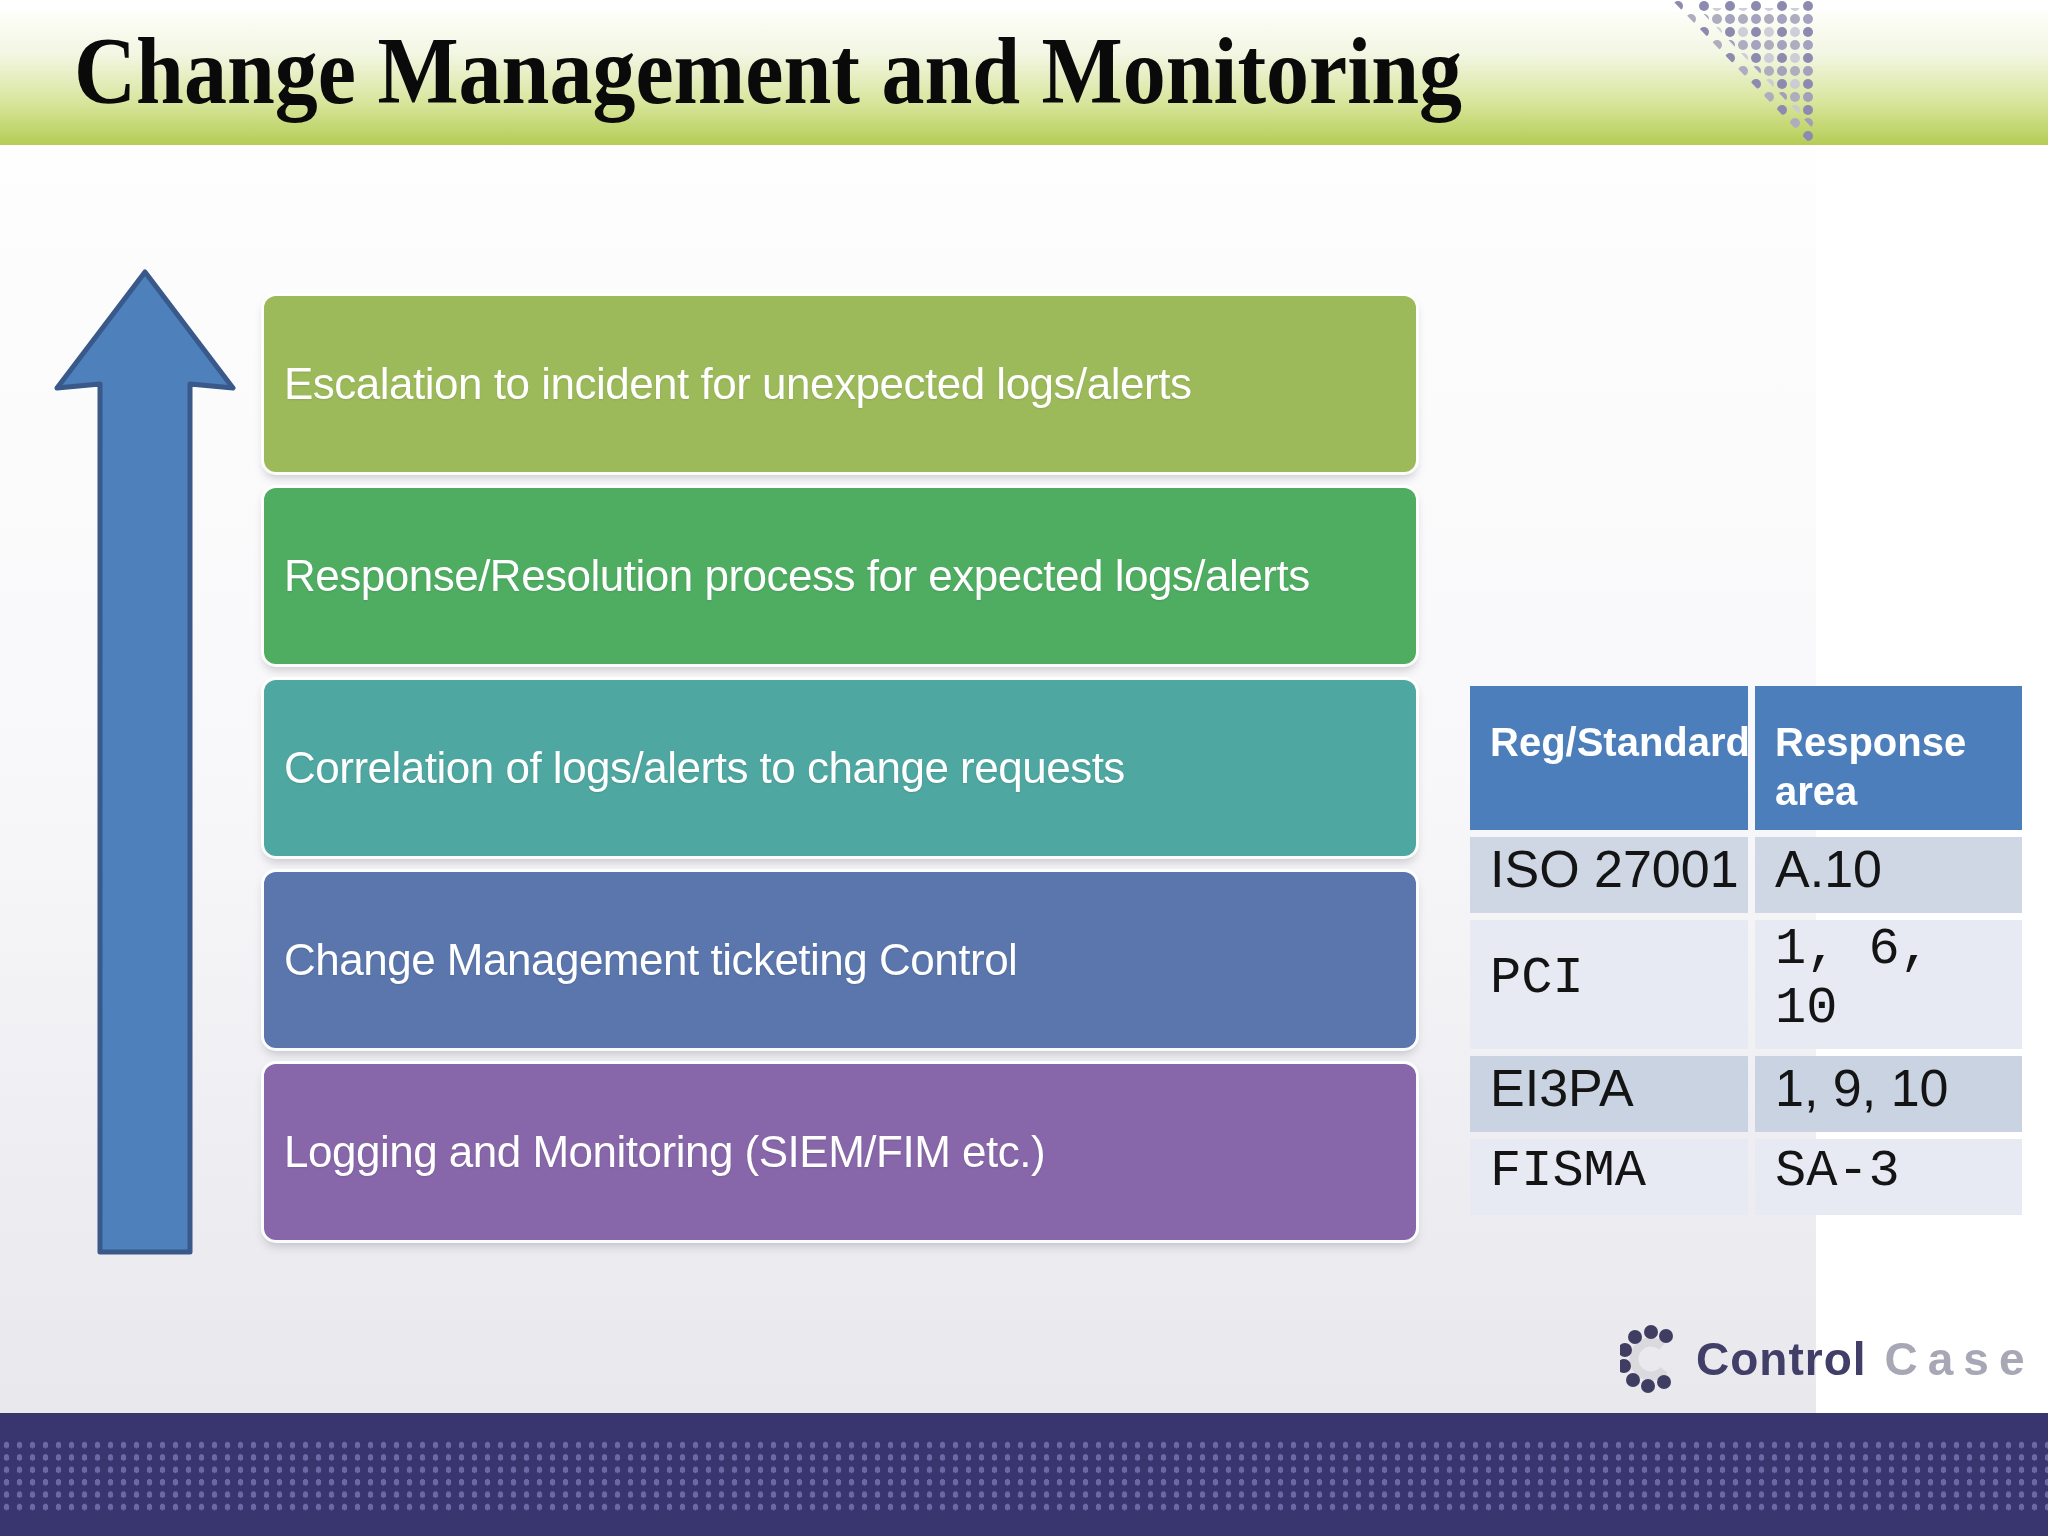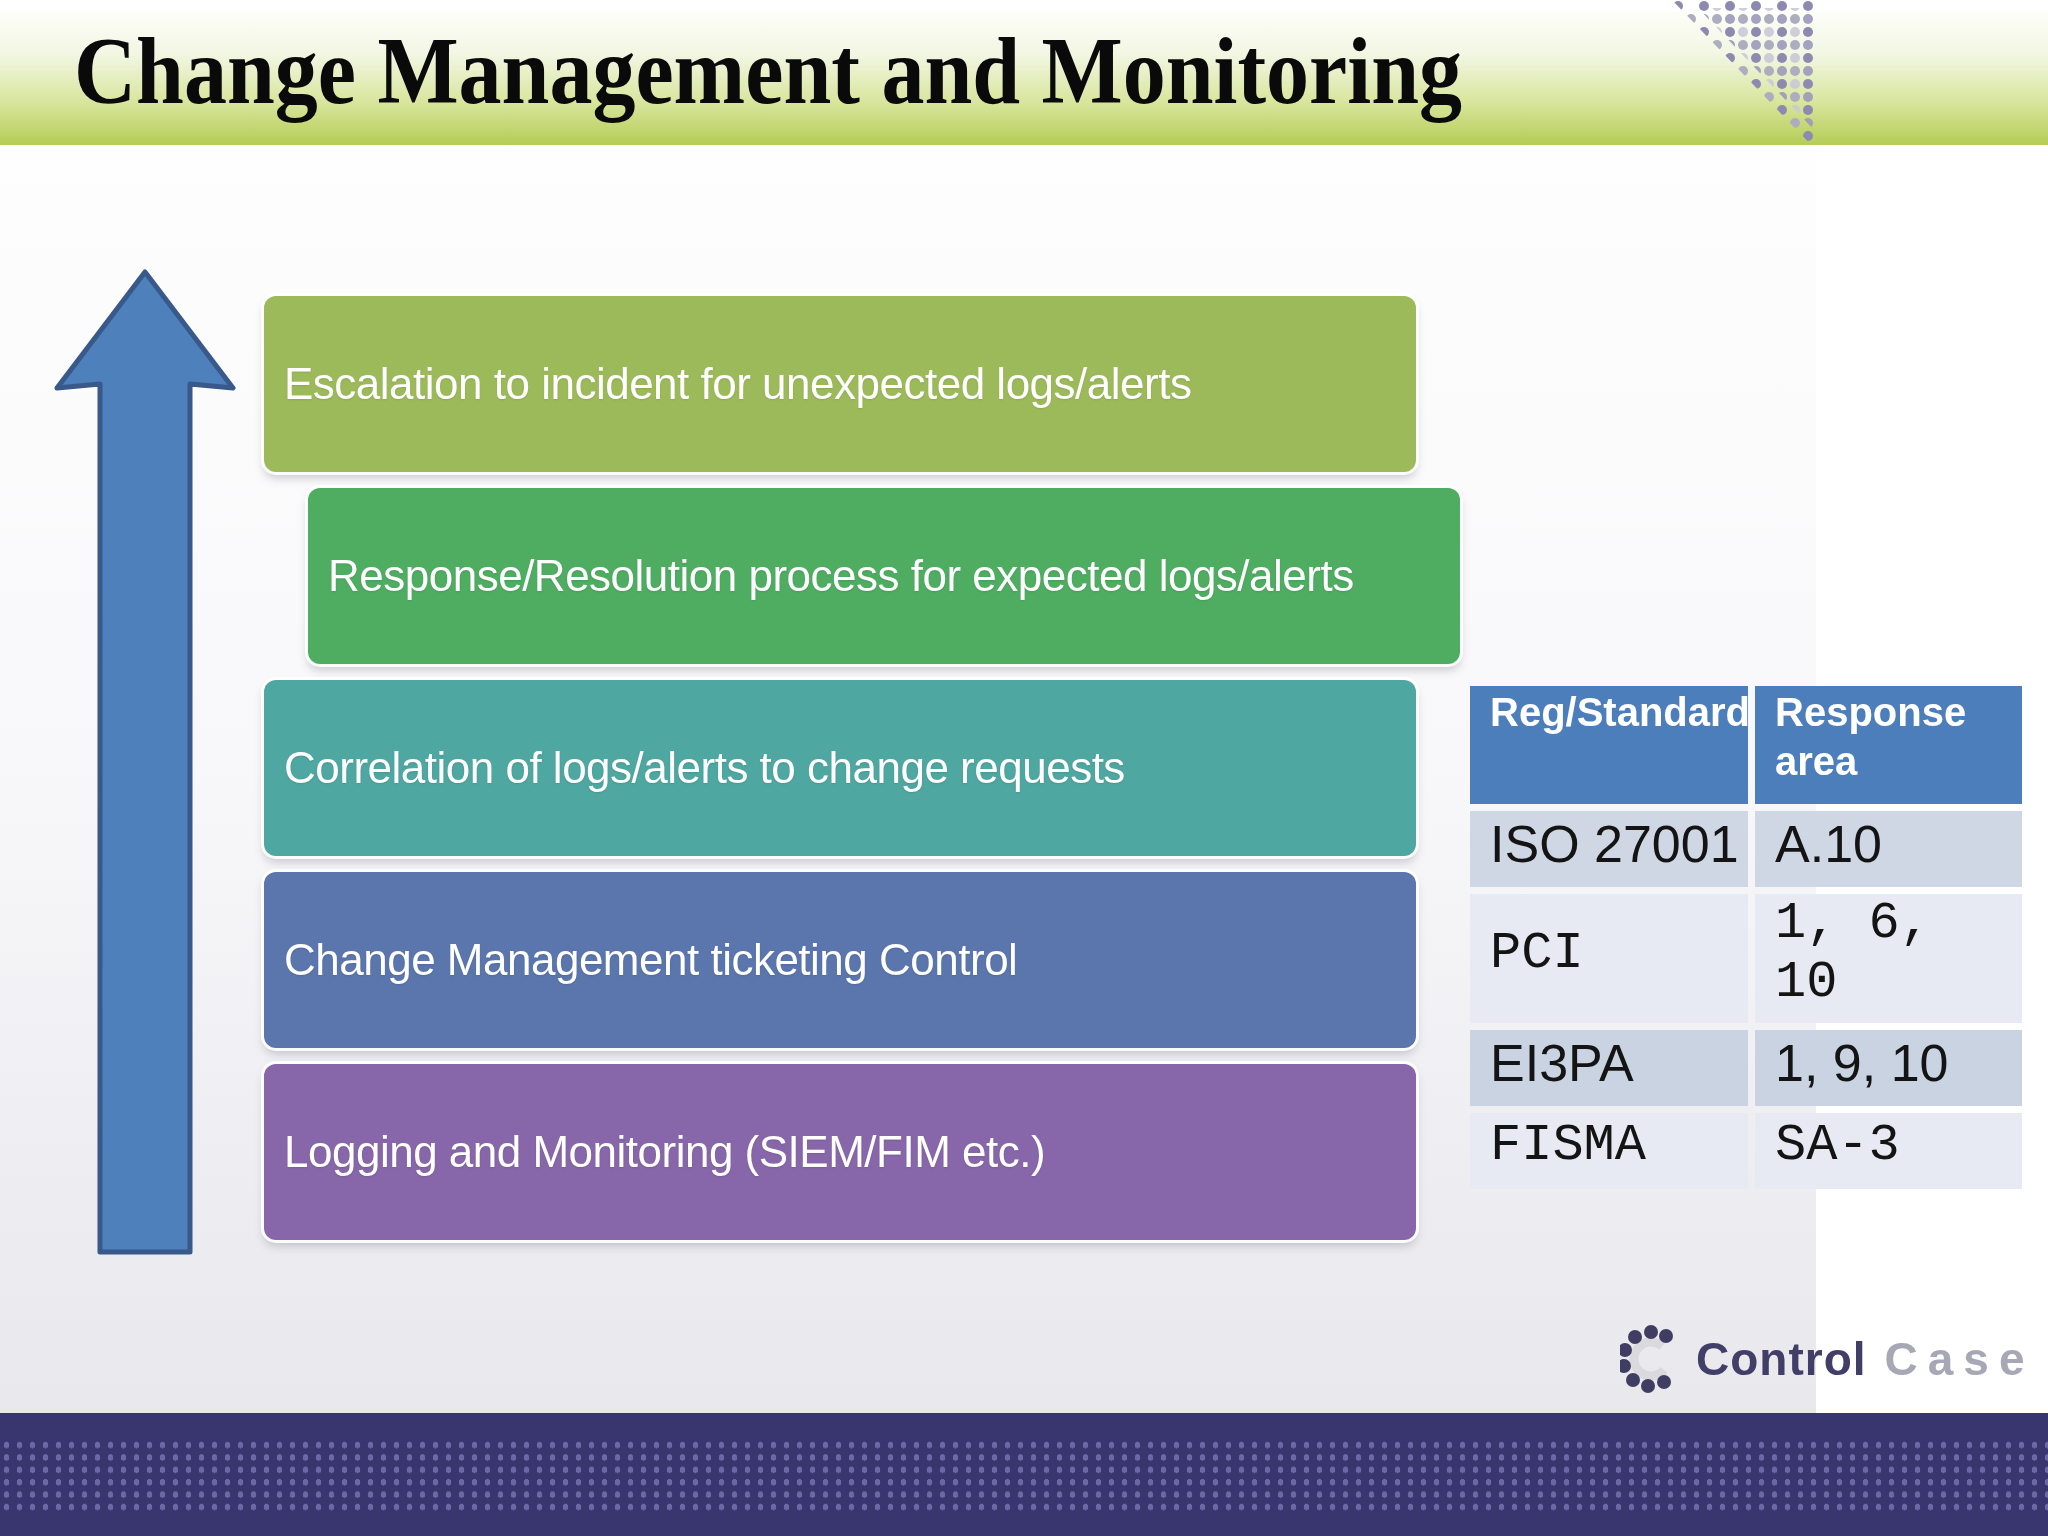--- a/index.html
+++ b/index.html
@@ -39,21 +39,21 @@
   }
   .bar1{top:296px}.bar2{top:488px}.bar3{top:680px}.bar4{top:872px}.bar5{top:1064px}
 
   
   .reg-table {
     position:absolute; left:1470px; top:686px; width:552px;
     display:grid; grid-template-columns:278px 267px; gap:7px;
   }
   .th {
     background:#4d7ebc; color:#ffffff; font-weight:bold; font-size:40px;
-    line-height:1.22; padding:2px 0 14px 20px; min-height:118px;
+    line-height:1.22; padding:32px 0 14px 20px; min-height:118px;
   }
   .td {
     font-size:52px; color:#141414; padding:0 0 11px 20px; min-height:76px;
     display:flex; align-items:center;
   }
   .row-a { background:#cfd6e4; }
   .row-b { background:#e7eaf3;font-family:Liberation Mono, monospace; }
   .row-c { background:#c9d3e2; }
 
   
@@ -102,21 +102,21 @@
     <polygon points="196,8 78,8 196,132" fill="url(#pdots2)" opacity="0.9"></polygon>
   </svg>
 
   <svg class="up-arrow" width="186" height="992" viewBox="0 0 186 992">
     <polygon points="93,6 181,122 138,118 138,986 48,986 48,118 5,122" fill="#4e80bc" stroke="#38598a" stroke-width="5" stroke-linejoin="round"></polygon>
   </svg>
 
   <div class="bar bar1" style="background: rgb(157, 186, 91);">
     <span class="bar-label">Escalation to incident for unexpected logs/alerts</span>
   </div>
-  <div class="bar bar2" style="background: rgb(79, 173, 98); margin-left: 44px;">
+  <div class="bar bar2" style="background: rgb(79, 173, 98);">
     <span class="bar-label">Response/Resolution process for expected logs/alerts</span>
   </div>
   <div class="bar bar3" style="background: rgb(79, 167, 161);">
     <span class="bar-label">Correlation of logs/alerts to change requests</span>
   </div>
   <div class="bar bar4" style="background: rgb(90, 118, 173);">
     <span class="bar-label">Change Management ticketing Control</span>
   </div>
   <div class="bar bar5" style="background: rgb(135, 103, 169);">
     <span class="bar-label">Logging and Monitoring (SIEM/FIM etc.)</span>

